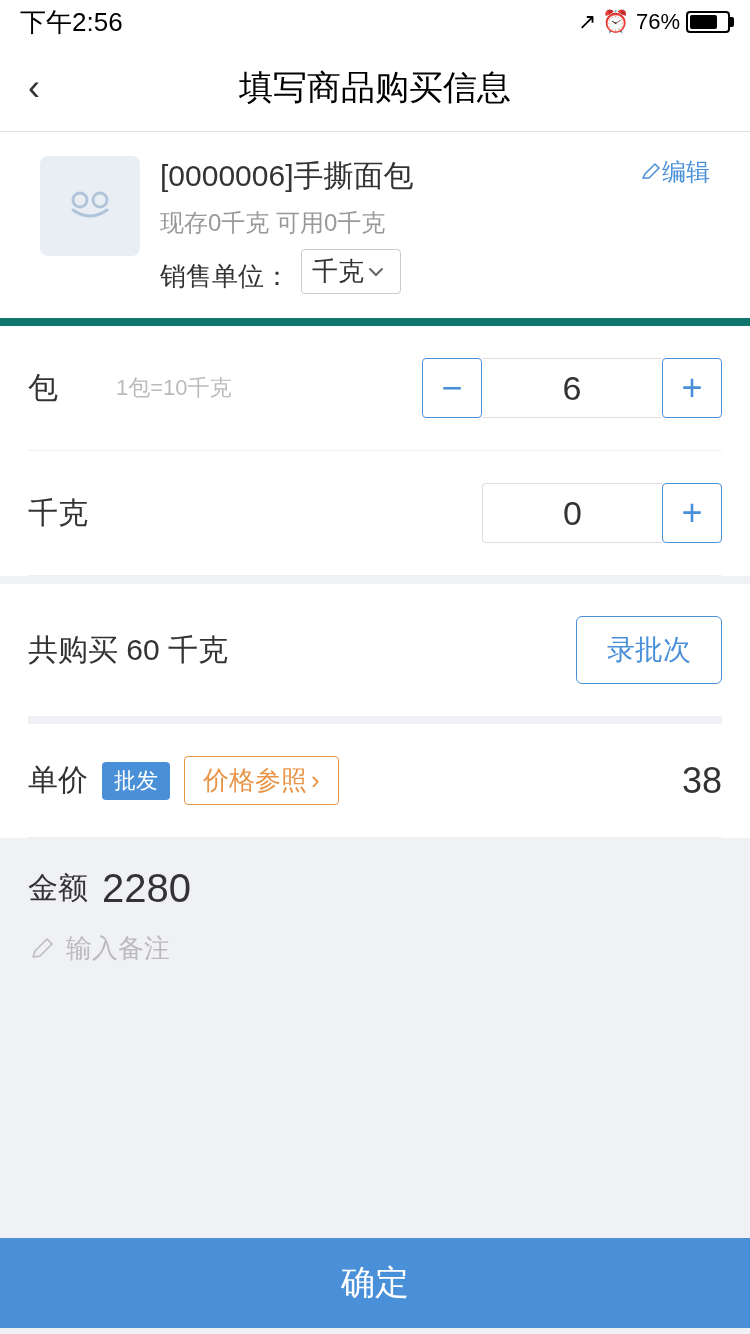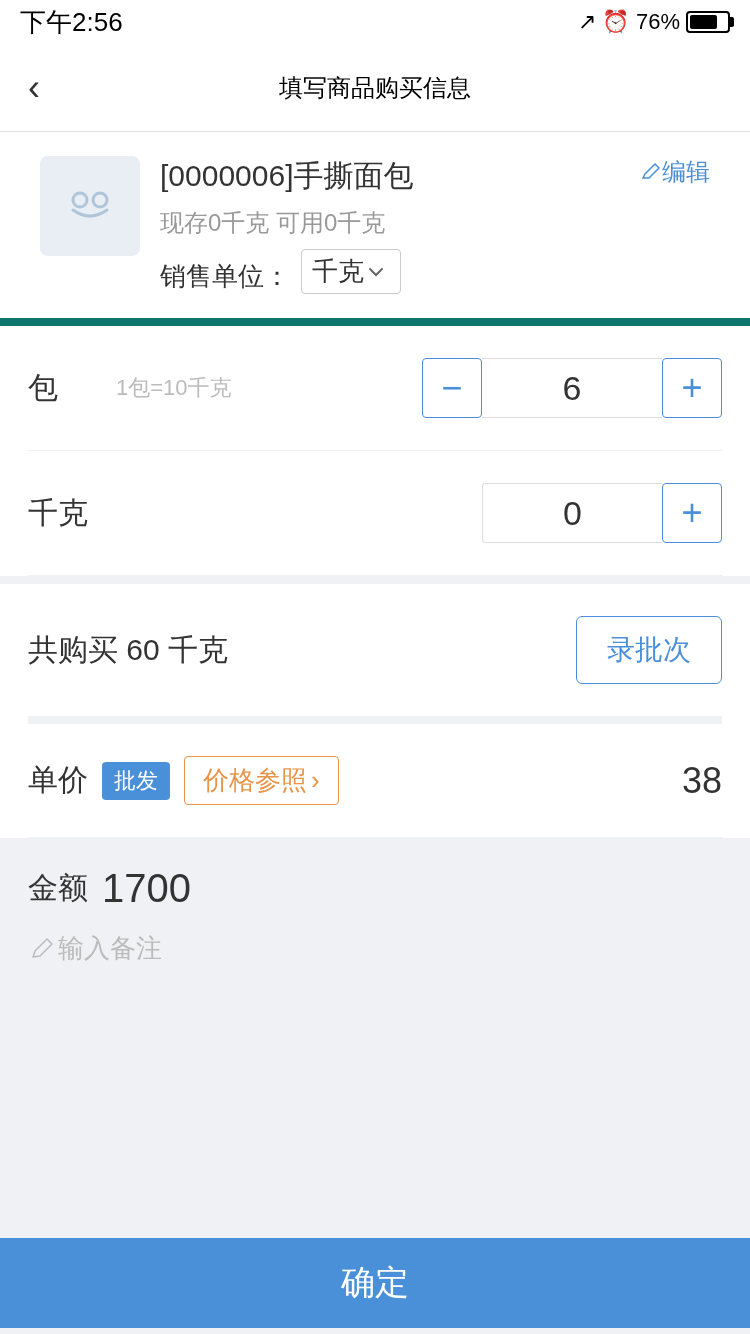--- a/index.html
+++ b/index.html
@@ -67,21 +67,21 @@
       border-bottom: 1px solid #e0e0e0;
     }
     .nav-back {
       position: absolute;
       left: 28px;
       font-size: 36px;
       color: #333;
       cursor: pointer;
     }
     .nav-title {
-      font-size: 24px;
+      font-size: 34px;
       font-weight: 500;
       color: #000;
     }
 
     
     .product-card {
       background: #fff;
       padding: 24px 40px;
       margin-top: 0;
       display: flex;
@@ -291,21 +291,21 @@
     }
     .amount-value {
       font-size: 40px;
       color: #333;
       font-weight: 500;
       margin-left: 14px;
     }
     .remark-row {
       display: flex;
       align-items: center;
-      gap: 2px;
+      gap: 10px;
       color: #bbb;
       font-size: 26px;
       padding-bottom: 20px;
     }
 
     
     .bottom-spacer {
       background: #f0f1f5;
       height: 340px;
     }
@@ -414,21 +414,21 @@
       <span>价格参照</span>
       <span>›</span>
     </button>
     <span class="price-value">38</span>
   </div>
 </div>
 
 <div class="amount-section">
   <div class="amount-row">
     <span class="amount-label">金额</span>
-    <span class="amount-value">1700</span>
+    <span class="amount-value">2280</span>
   </div>
   <div class="remark-row">
     <svg width="28" height="28" viewBox="0 0 28 28" fill="none">
       <path d="M5 22L7 16 L19 4 L24 9 L12 21 L5 22Z" stroke="#bbb" stroke-width="1.5" fill="none" stroke-linejoin="round"></path>
     </svg>
     <span>输入备注</span>
   </div>
 </div>
 
 <div class="bottom-spacer"></div>

